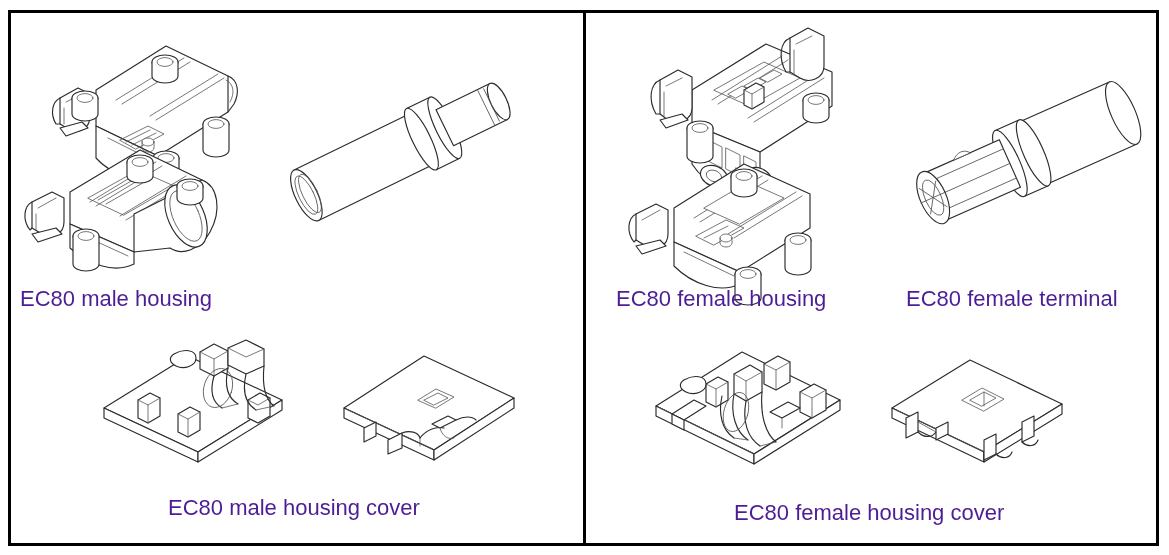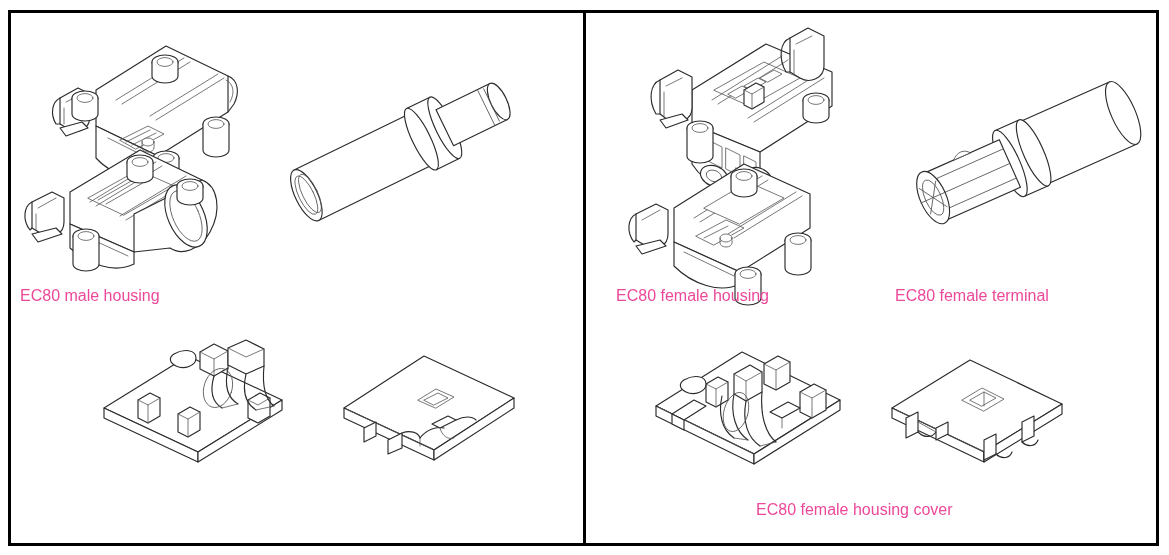--- a/index.html
+++ b/index.html
@@ -43,22 +43,22 @@
   .panel-right { left: 586px; width: 472px; }
 
   .fig {
     position: absolute;
   }
   .fig svg { display: block; overflow: visible; }
 
   .cap {
     position: absolute;
     font-family: "Liberation Sans", sans-serif;
-    font-size: 16px;
-    color: #ec4899;
+    font-size: 22px;
+    color: #4c1d95;
     white-space: nowrap;
     line-height: 1;
   }
 
   
   .ln {
     fill: none;
     stroke: #2b2b2b;
     stroke-width: 1.15;
     stroke-linejoin: round;
@@ -266,20 +266,21 @@
           <path class="ln" d="M66 83 C74 80 82 82 84 88"></path>
           <path class="ln" d="M84 88 C90 80 100 76 108 78"></path>
           <path class="ln-face" d="M96 74 L112 66 L120 70 L104 78 Z"></path>
           <path class="ln" d="M120 70 C128 66 136 66 140 70"></path>
           <path class="ln-thin" d="M104 78 C106 86 112 90 118 88"></path>
           <path class="ln-thin" d="M84 88 L84 96"></path>
         </g>
       </svg>
     </div>
 
+    <div class="cap" style="left:160px; top:487px;">EC80 male housing cover</div>
   </div>
 
   <div class="panel panel-right">
 
     <div class="fig" style="left:62px; top:18px;">
       <svg width="215" height="240" viewBox="0 0 215 240">
 
         <g>
 
           <path class="ln-face" d="M44 62 L118 16 L184 44 L184 78 L112 124 L44 96 Z"></path>
@@ -390,21 +391,21 @@
           <path class="ln-thin" d="M27 78 L53 78"></path>
           <path class="ln-thin" d="M31 64 L49 92"></path>
           <path class="ln-thin" d="M31 92 L49 64"></path>
 
           <path class="ln-face-thin" d="M74 52 C80 46 88 46 92 52 Z"></path>
         </g>
       </svg>
     </div>
 
     <div class="cap" style="left:30px; top:278px;">EC80 female housing</div>
-    <div class="cap" style="left:309px; top:278px;">EC80 female terminal</div>
+    <div class="cap" style="left:320px; top:278px;">EC80 female terminal</div>
 
     <div class="fig" style="left:62px; top:328px;">
       <svg width="215" height="140" viewBox="0 0 215 140">
         <g>
 
           <path class="ln-face" d="M8 92 L94 38 L192 86 L106 140 Z" transform="translate(0,-24)"></path>
           <path class="ln-face" d="M8 68 L8 78 L106 126 L106 116 Z"></path>
           <path class="ln-face" d="M106 116 L106 126 L192 72 L192 62 Z"></path>
           <path class="ln-thin" d="M12 70 L105 115"></path>
 
@@ -458,16 +459,16 @@
           <path class="ln-face" d="M52 72 L64 66 L64 78 L52 84 Z"></path>
           <path class="ln-face" d="M100 84 L112 78 L112 98 L100 104 Z"></path>
           <path class="ln" d="M112 98 C118 104 126 102 128 96"></path>
           <path class="ln-face" d="M138 66 L150 60 L150 80 L138 86 Z"></path>
           <path class="ln" d="M138 86 C144 92 152 90 154 84"></path>
           <path class="ln-thin" d="M34 66 L52 76"></path>
         </g>
       </svg>
     </div>
 
-    <div class="cap" style="left:148px; top:492px;margin-left:22px;">EC80 female housing cover</div>
+    <div class="cap" style="left:148px; top:492px;">EC80 female housing cover</div>
   </div>
 
 </div>
 
 </body></html>

